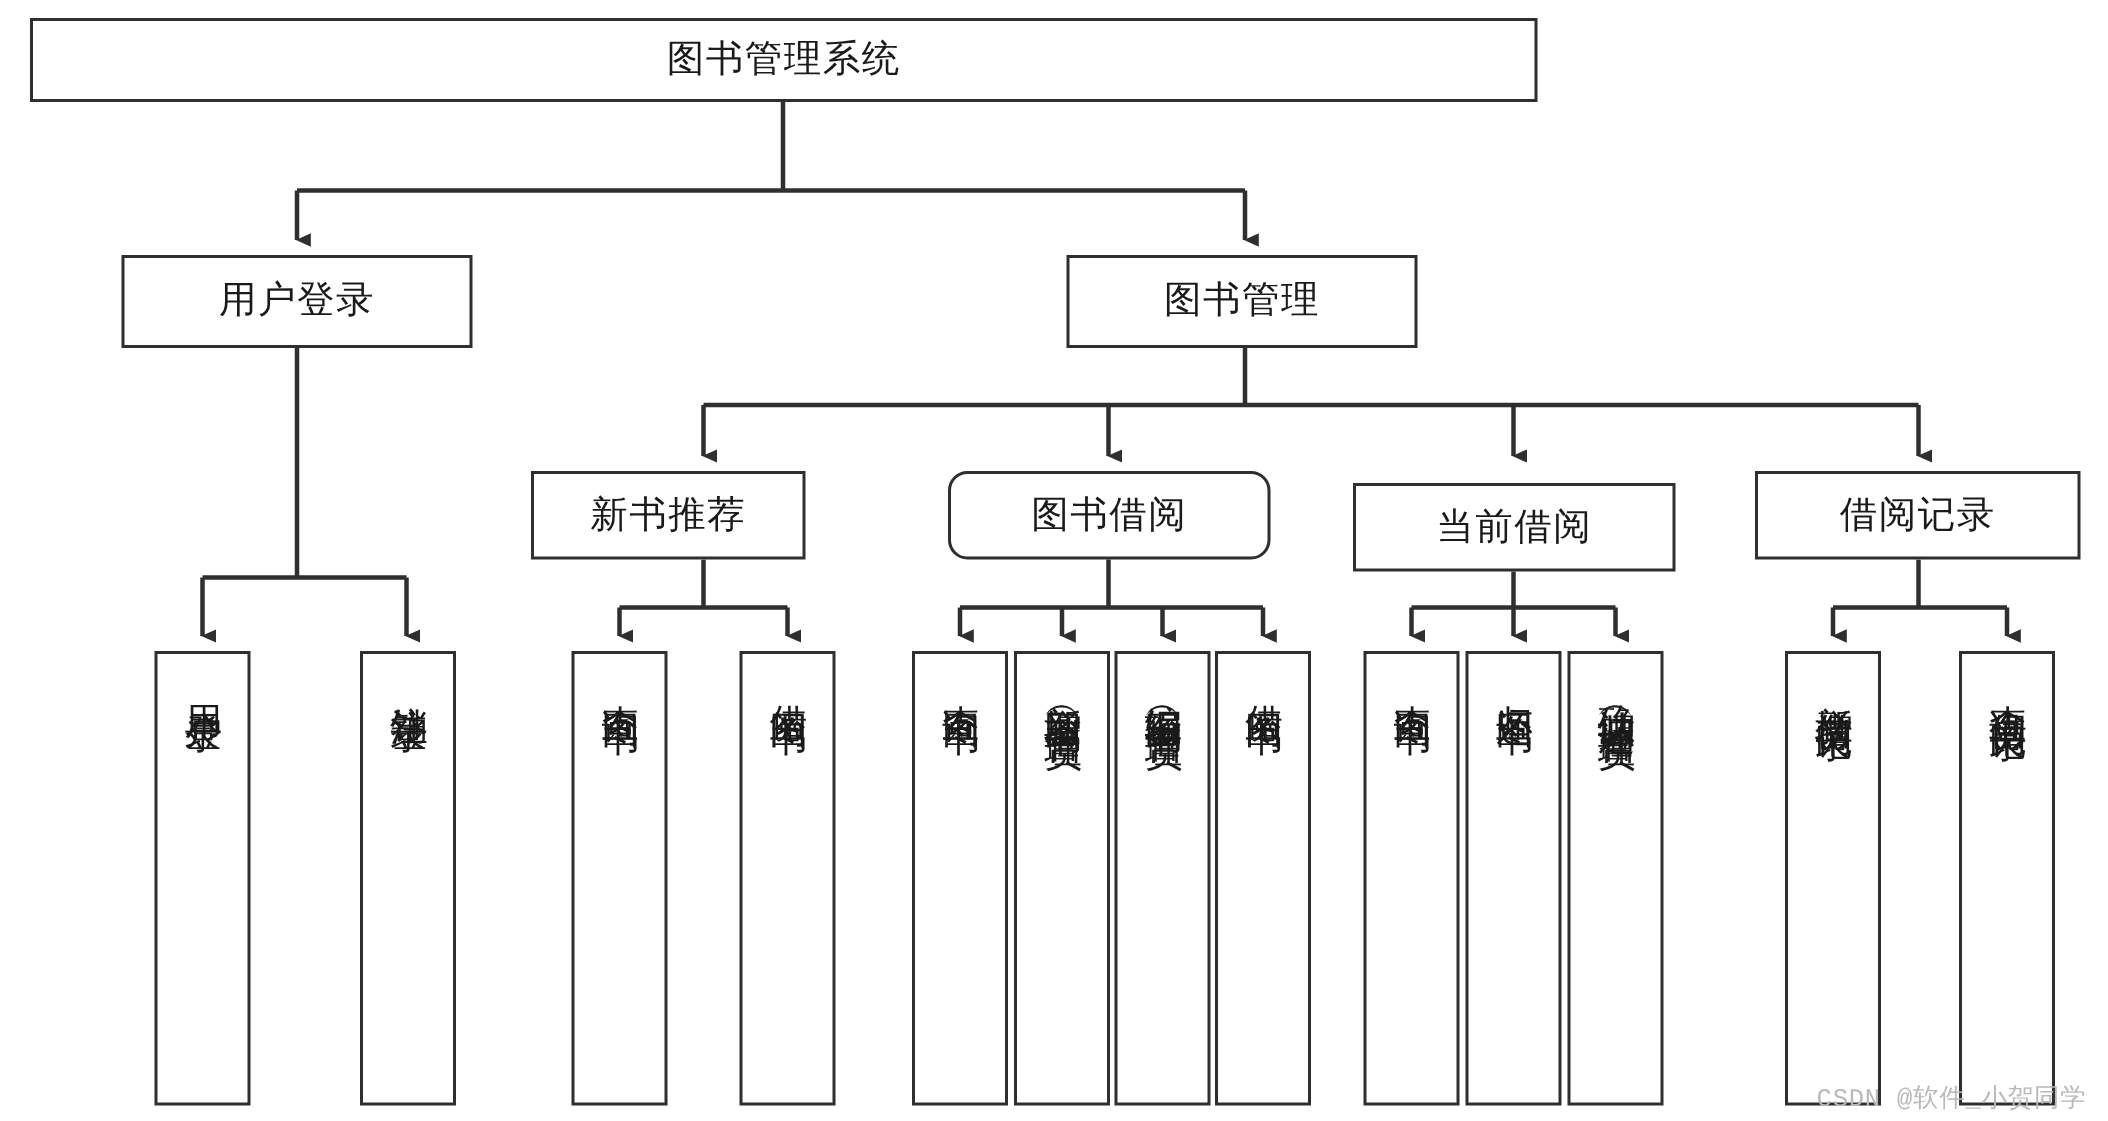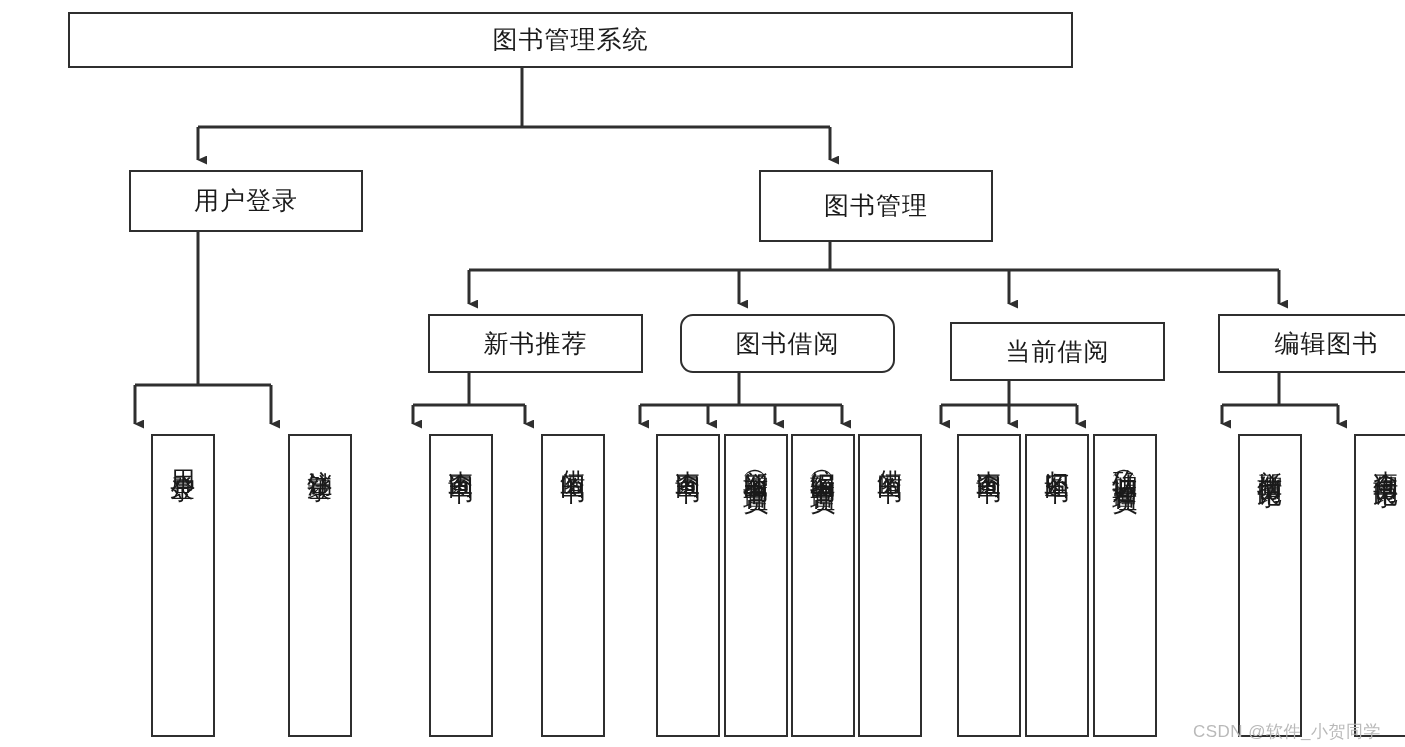--- a/index.html
+++ b/index.html
@@ -27,21 +27,20 @@
   }
   .node {
     position: absolute;
     box-sizing: border-box;
     background: #ffffff;
     border: 2.5px solid #2f2f2f;
     display: flex;
     align-items: center;
     justify-content: center;
     color: #1a1a1a;
-    margin-left: 48px;
   }
   .node.horiz {
     font-size: 25px;
     letter-spacing: 1px;
     line-height: 1.1;
   }
   .node.vert {
     align-items: flex-start;
     justify-content: center;
     padding-top: 14px;
@@ -50,26 +49,27 @@
     writing-mode: vertical-rl;
     text-orientation: upright;
     font-size: 25px;
     line-height: 1.05;
     letter-spacing: 3px;
     white-space: nowrap;
     color: #1a1a1a;
   }
   .watermark {
     position: absolute;
-    right: 24px;
+    right: 14px;
     bottom: 4px;
     font-size: 17px;
     color: #b9b9b9;
     letter-spacing: 0.5px;
     white-space: nowrap;
+    font-family: Liberation Mono, monospace;
   }
 </style>
 </head>
 <body>
 
 <div id="diagram-root">
 
   <svg class="wires" viewBox="0 0 1405 747" xmlns="http://www.w3.org/2000/svg">
     <defs>
       <marker id="arrowhead" markerWidth="9" markerHeight="10" refX="4.5" refY="9.2" orient="auto" markerUnits="userSpaceOnUse">
@@ -118,26 +118,26 @@
       <path d="M 1279,373 L 1279,405"></path>
       <path d="M 1222,405 L 1338,405"></path>
       <path d="M 1222,405 L 1222,424" marker-end="url(#arrowhead)"></path>
       <path d="M 1338,405 L 1338,424" marker-end="url(#arrowhead)"></path>
     </g>
   </svg>
 
   <div class="node horiz" style="left:20px; top:12px; width:1005px; height:56px;">图书管理系统</div>
 
   <div class="node horiz" style="left:81px; top:170px; width:234px; height:62px;">用户登录</div>
-  <div class="node horiz" style="left:711px; top:170px; width:234px; height:72px;">图书管理</div>
+  <div class="node horiz" style="left:711px; top:170px; width:234px; height:62px;">图书管理</div>
 
-  <div class="node horiz" style="left:380px; top:314px; width:215px; height:59px;">新书推荐</div>
+  <div class="node horiz" style="left:354px; top:314px; width:183px; height:59px;">新书推荐</div>
   <div class="node horiz" style="left:632px; top:314px; width:215px; height:59px;border-radius:13px;">图书借阅</div>
   <div class="node horiz" style="left:902px; top:322px; width:215px; height:59px;">当前借阅</div>
-  <div class="node horiz" style="left:1170px; top:314px; width:217px; height:59px;">编辑图书</div>
+  <div class="node horiz" style="left:1170px; top:314px; width:217px; height:59px;">借阅记录</div>
 
   <div class="node vert" style="left:103px; top:434px; width:64px; height:303px;">
     <span class="vtext">用户登录</span>
   </div>
   <div class="node vert" style="left:240px; top:434px; width:64px; height:303px;">
     <span class="vtext">注销登录</span>
   </div>
 
   <div class="node vert" style="left:381px; top:434px; width:64px; height:303px;">
     <span class="vtext">查询图书</span>

